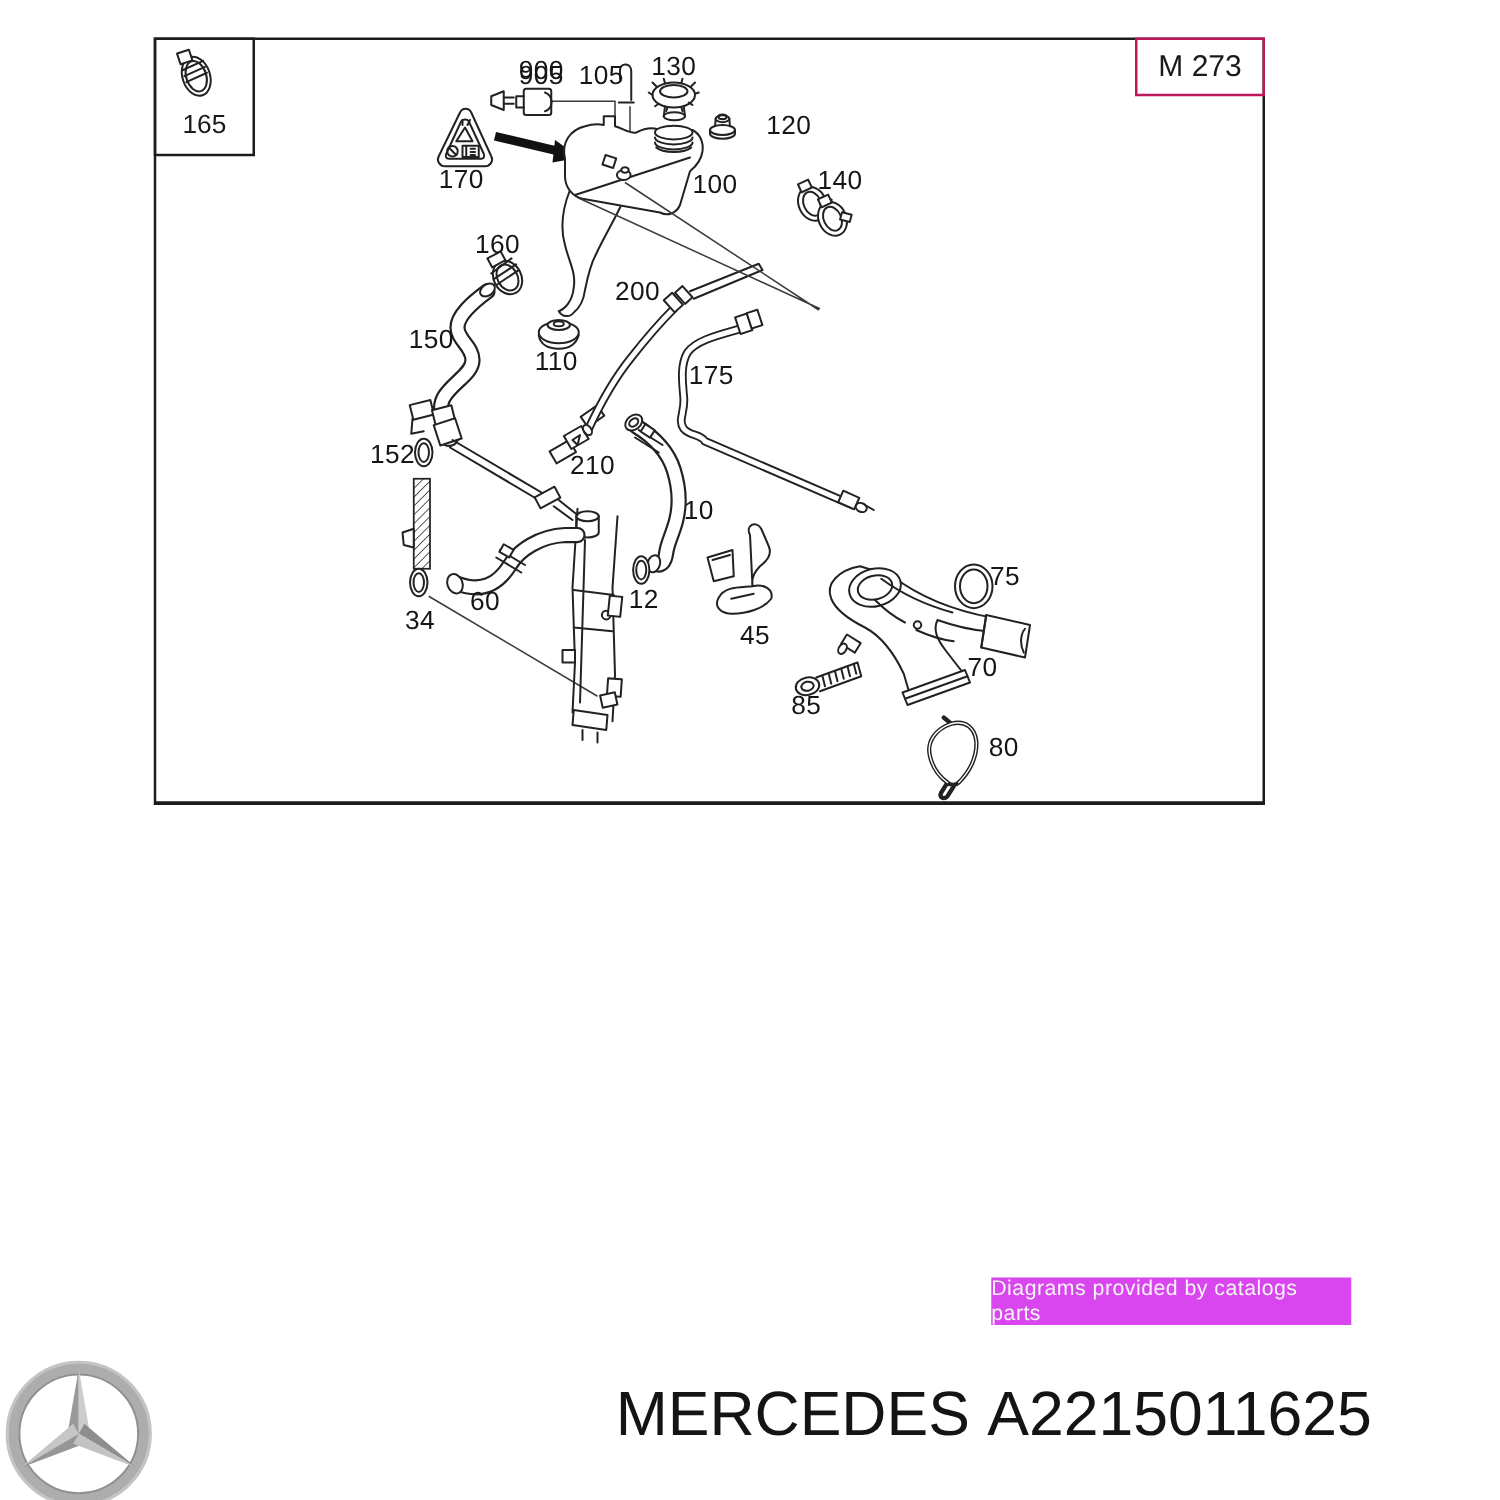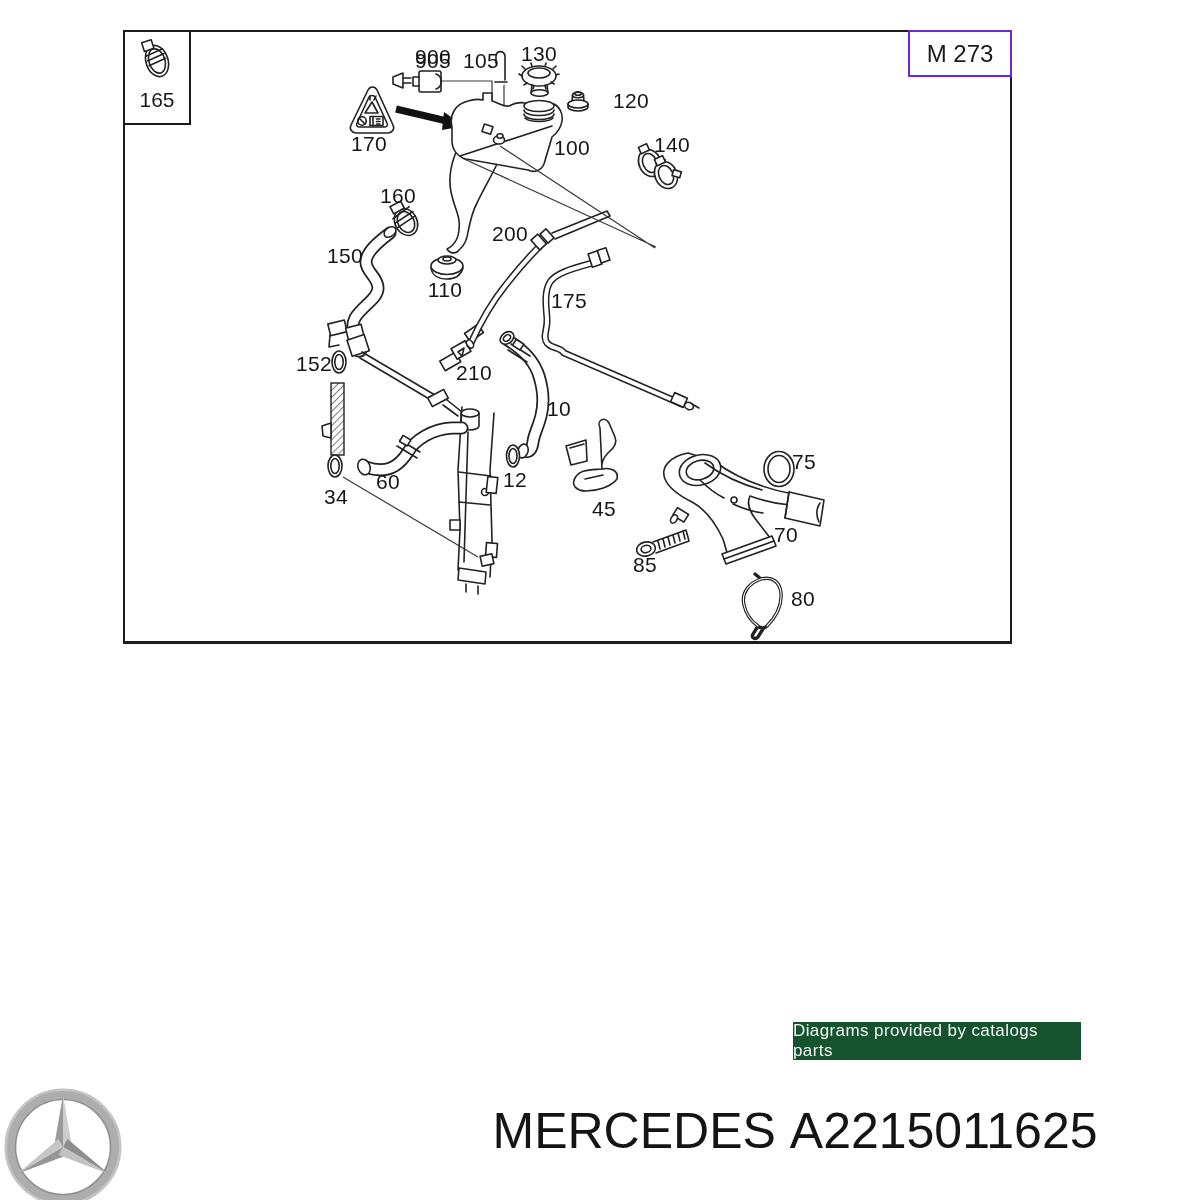--- a/index.html
+++ b/index.html
@@ -2,45 +2,45 @@
 <html><head>
 <meta charset="utf-8">
 <style>
   html,body{margin:0;padding:0;background:#ffffff;}
   body{width:1200px;height:1200px;position:relative;overflow:hidden;
        font-family:"Liberation Sans", sans-serif;color:#1a1a1a;}
 
   
   .frame{position:absolute;left:123px;top:30px;width:889px;height:614px;
          border:2px solid #1c1c1c;border-bottom-width:3px;box-sizing:border-box;background:#fff;}
-  .inset-box{position:absolute;left:123px;top:30px;width:68px;height:95px;
+  .inset-box{position:absolute;left:123px;top:30px;width:81px;height:95px;
          border:2px solid #1c1c1c;box-sizing:border-box;}
   .inset-label{position:absolute;left:50%;top:56px;transform:translateX(-50%);
          font-size:21px;white-space:nowrap;}
   .m273-box{position:absolute;left:908px;top:30px;width:104px;height:47px;
-         border:2px solid #6d28d9;box-sizing:border-box;display:flex;
+         border:2px solid #be185d;box-sizing:border-box;display:flex;
          align-items:center;justify-content:center;font-size:24px;}
 
   svg.art{position:absolute;left:0;top:0;pointer-events:none;}
 
   .part-label{position:absolute;transform:translate(-50%,-50%);
          font-size:21px;letter-spacing:.3px;color:#161616;white-space:nowrap;}
 
   
   .ln{fill:none;stroke:#222;stroke-width:1.6;stroke-linejoin:round;stroke-linecap:round;}
   .lnf{fill:#fff;stroke:#222;stroke-width:1.6;stroke-linejoin:round;}
   .ldr{fill:none;stroke:#3a3a3a;stroke-width:1.2;}
   .hoseO{fill:none;stroke:#222;stroke-width:13;stroke-linecap:round;}
   .hoseI{fill:none;stroke:#fff;stroke-width:9.5;stroke-linecap:round;}
   .pipeO{fill:none;stroke:#222;stroke-width:7;stroke-linecap:round;}
   .pipeI{fill:none;stroke:#fff;stroke-width:4;stroke-linecap:round;}
 
   
   .watermark{position:absolute;left:793px;top:1022px;width:288px;height:38px;
-         background:#14532d;color:#f5f5f5;display:flex;align-items:center;
+         background:#d946ef;color:#f5f5f5;display:flex;align-items:center;
          justify-content:center;font-size:17px;letter-spacing:.4px;}
   .brand-line{position:absolute;left:390px;top:1102px;width:810px;text-align:center;
          font-size:50px;color:#141414;white-space:nowrap;}
 </style>
 </head>
 <body>
 
 <div class="frame"></div>
 
 <div class="inset-box">
@@ -289,21 +289,21 @@
 <div id="labels">
     <span class="part-label" style="left: 401px; top: 61px; margin-left: 32px;">905</span>
     <span class="part-label" style="left: 433px; top: 57px;">900</span>
     <span class="part-label" style="left: 481px; top: 61px;">105</span>
     <span class="part-label" style="left: 539px; top: 54px;">130</span>
     <span class="part-label" style="left: 606px; top: 101px; margin-left: 25px;">120</span>
     <span class="part-label" style="left: 672px; top: 145px;">140</span>
     <span class="part-label" style="left: 572px; top: 148px;">100</span>
     <span class="part-label" style="left: 369px; top: 144px;">170</span>
     <span class="part-label" style="left: 398px; top: 196px;">160</span>
-    <span class="part-label" style="left: 345px; top: 256px;">150</span>
+    <span class="part-label" style="left: 345px; top: 272px;">150</span>
     <span class="part-label" style="left: 445px; top: 290px;">110</span>
     <span class="part-label" style="left: 510px; top: 234px;">200</span>
     <span class="part-label" style="left: 569px; top: 301px;">175</span>
     <span class="part-label" style="left: 314px; top: 364px;">152</span>
     <span class="part-label" style="left: 474px; top: 373px;">210</span>
     <span class="part-label" style="left: 559px; top: 409px;">10</span>
     <span class="part-label" style="left: 388px; top: 482px;">60</span>
     <span class="part-label" style="left: 336px; top: 497px;">34</span>
     <span class="part-label" style="left: 515px; top: 480px;">12</span>
     <span class="part-label" style="left: 604px; top: 509px;">45</span>

